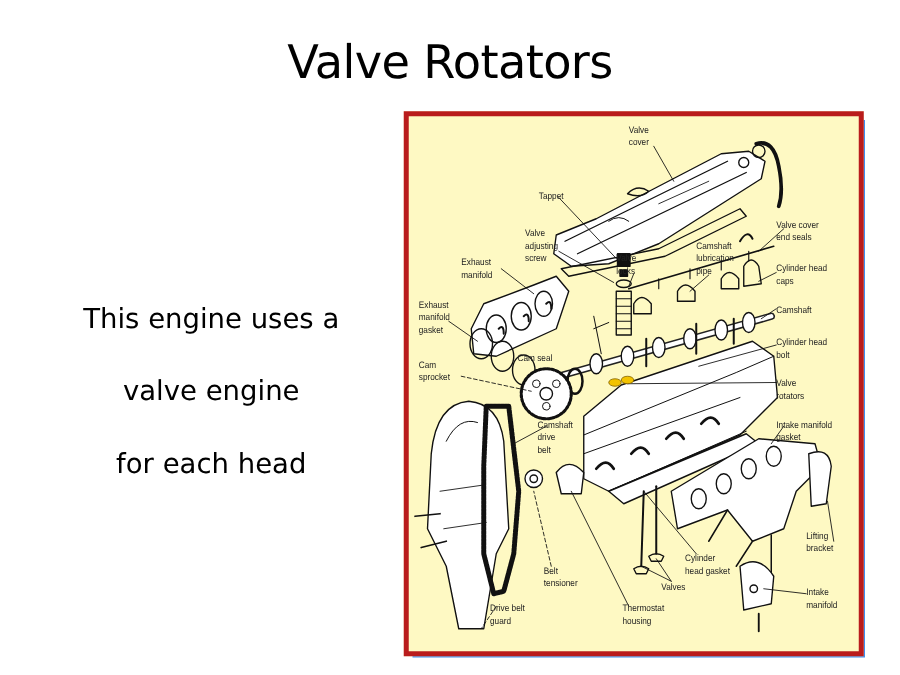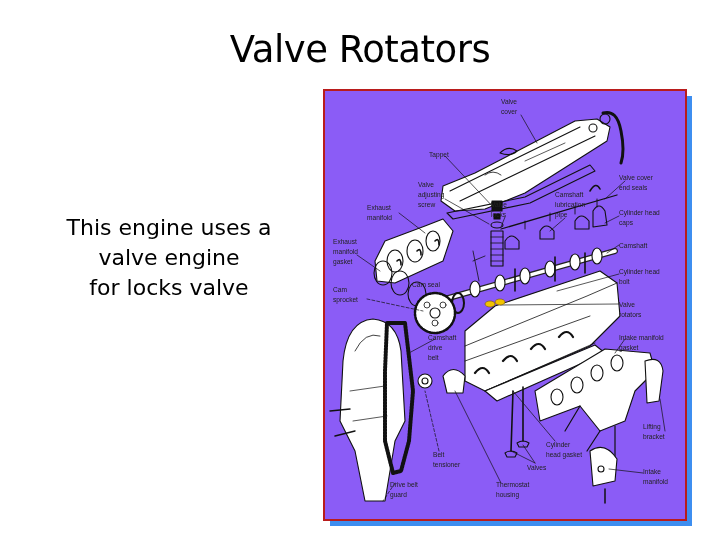--- a/index.html
+++ b/index.html
@@ -1,33 +1,33 @@
 <!DOCTYPE html>
 <html><head>
 <meta charset="utf-8">
 <style>
   html, body { margin: 0; padding: 0; background: #ffffff; }
   body { width: 720px; height: 540px; position: relative; overflow: hidden; font-family: "Liberation Sans", sans-serif; }
   .title { position: absolute; left: 0; top: 28px; width: 720px; text-align: center; font-family: "DejaVu Sans", sans-serif; font-size: 37px; color: #000; letter-spacing: -0.5px; }
   .body-text { position: absolute; left: 38px; top: 213px; width: 262px; text-align: center; font-family: "DejaVu Sans", sans-serif; font-size: 22px; line-height: 30px; color: #000; }
-  .body-text div { white-space: nowrap; }
+  .body-text div { white-space: nowrap; margin-top: 28px; }
   .shadow { position: absolute; left: 330px; top: 96px; width: 362px; height: 430px; background: #3d8ef0; }
-  .frame { position: absolute; left: 323px; top: 89px; width: 360px; height: 428px; background: #8b5cf6; border: 2px solid #b91c1c; }
+  .frame { position: absolute; left: 323px; top: 89px; width: 360px; height: 428px; background: #fef9c3; border: 4px solid #b91c1c; }
   .diagram { position: absolute; left: 0; top: 0; width: 360px; height: 428px; }
   .lbl { position: absolute; font-family: "Liberation Sans", sans-serif; font-size: 7.5px; line-height: 10px; color: #222; white-space: pre; transform: scaleX(0.88); transform-origin: left top; }
 </style>
 </head>
 <body>
 
 <div class="title">Valve Rotators</div>
 
 <div class="body-text">
   <div>This engine uses a</div>
   <div>valve engine</div>
-  <div>for locks valve</div>
+  <div>for each head</div>
 </div>
 
 <div class="shadow"></div>
 <div class="frame">
   <svg class="diagram" viewBox="0 0 360 428" xmlns="http://www.w3.org/2000/svg">
     <g fill="none" stroke="#111" stroke-width="1.1" stroke-linejoin="round" stroke-linecap="round">
 
       <g>
         <path d="M118 95 L150 82 L250 30 L272 28 L285 36 L282 50 L200 102 L160 118 L130 120 L116 110 Z" fill="#fff"></path>
         <path d="M125 100 L255 36"></path>

